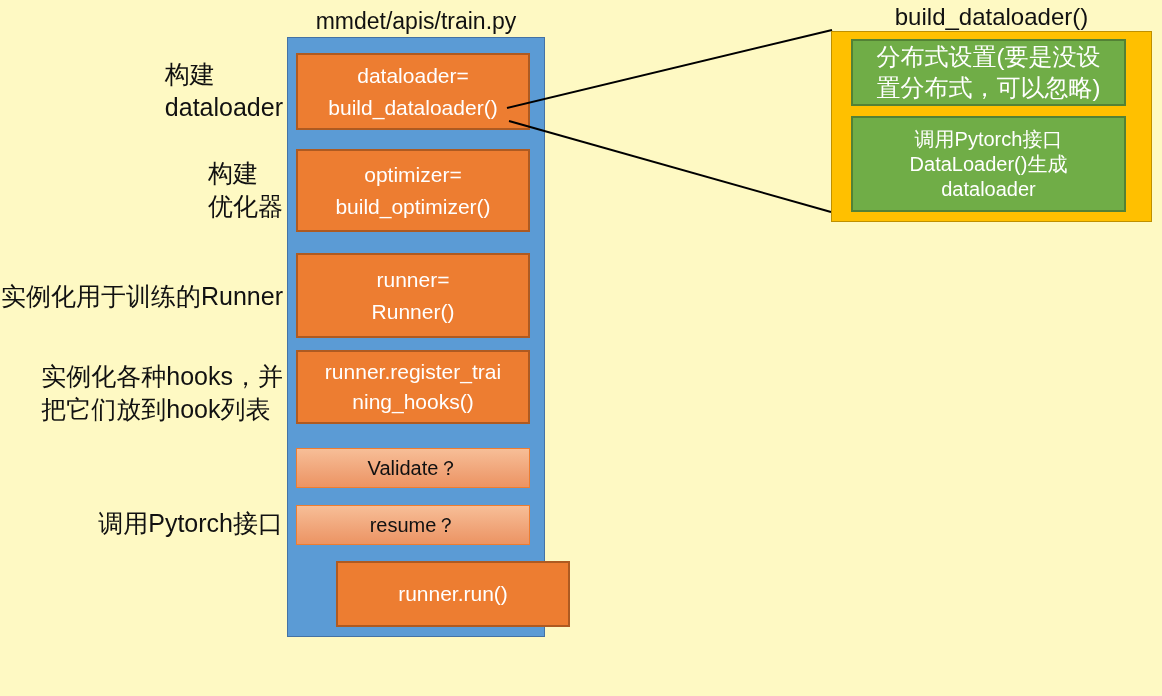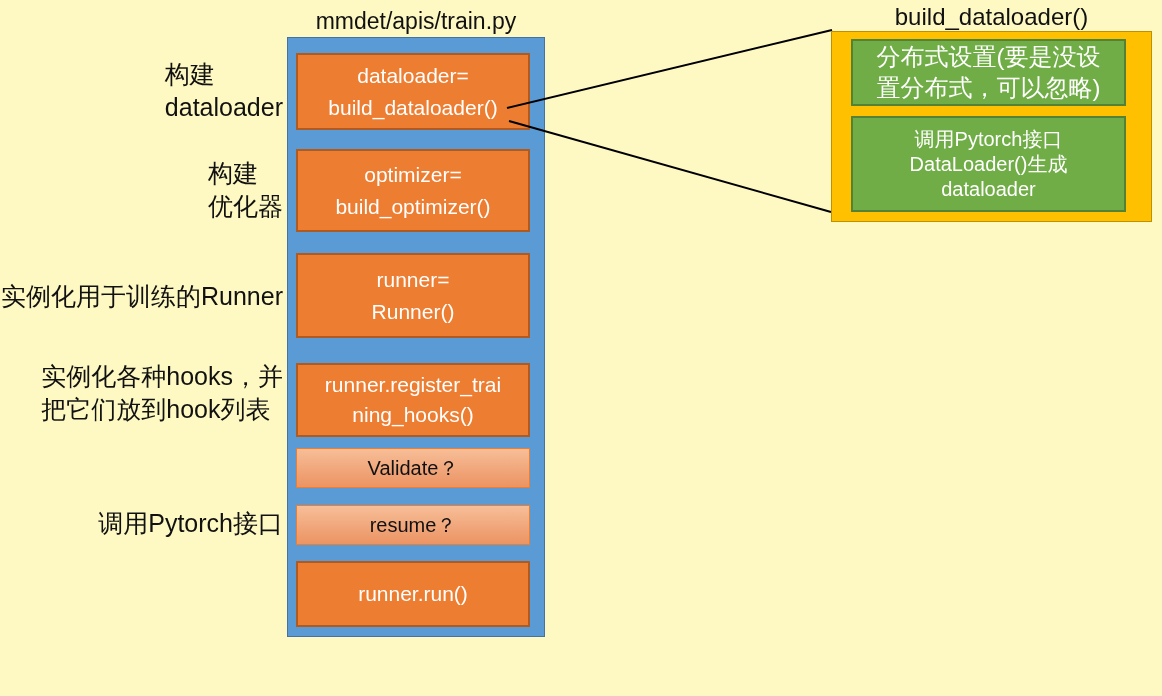--- a/index.html
+++ b/index.html
@@ -49,24 +49,24 @@
     color:#ffffff;font-size:21px;line-height:1.5;
   }
   .step.decision{
     background:linear-gradient(180deg,var(--decision-top) 0%,#F0A478 60%,var(--decision-bottom) 100%);
     border:1px solid var(--decision-border);
     color:var(--text-dark);font-size:20px;line-height:1.2;
   }
   .s1{top:41px;height:77px;margin-top:12px;}
   .s2{top:149px;height:83px;}
   .s3{top:253px;height:85px;}
-  .s4{top:350px;height:74px;line-height:1.45;margin-top:13px;}
+  .s4{top:350px;height:74px;line-height:1.45;}
   .s5{top:448px;height:40px;}
   .s6{top:505px;height:40px;}
-  .s7{top:561px;height:66px;}
+  .s7{top:561px;height:66px;margin-left:40px;}
 
   
   .flow-label{
     position:absolute;right:879px;
     transform:translateY(-50%);
     text-align:left;font-size:25px;line-height:1.3;
     color:var(--text-dark);
   }
   .l1{top:90px;}
   .l2{top:189px;}

